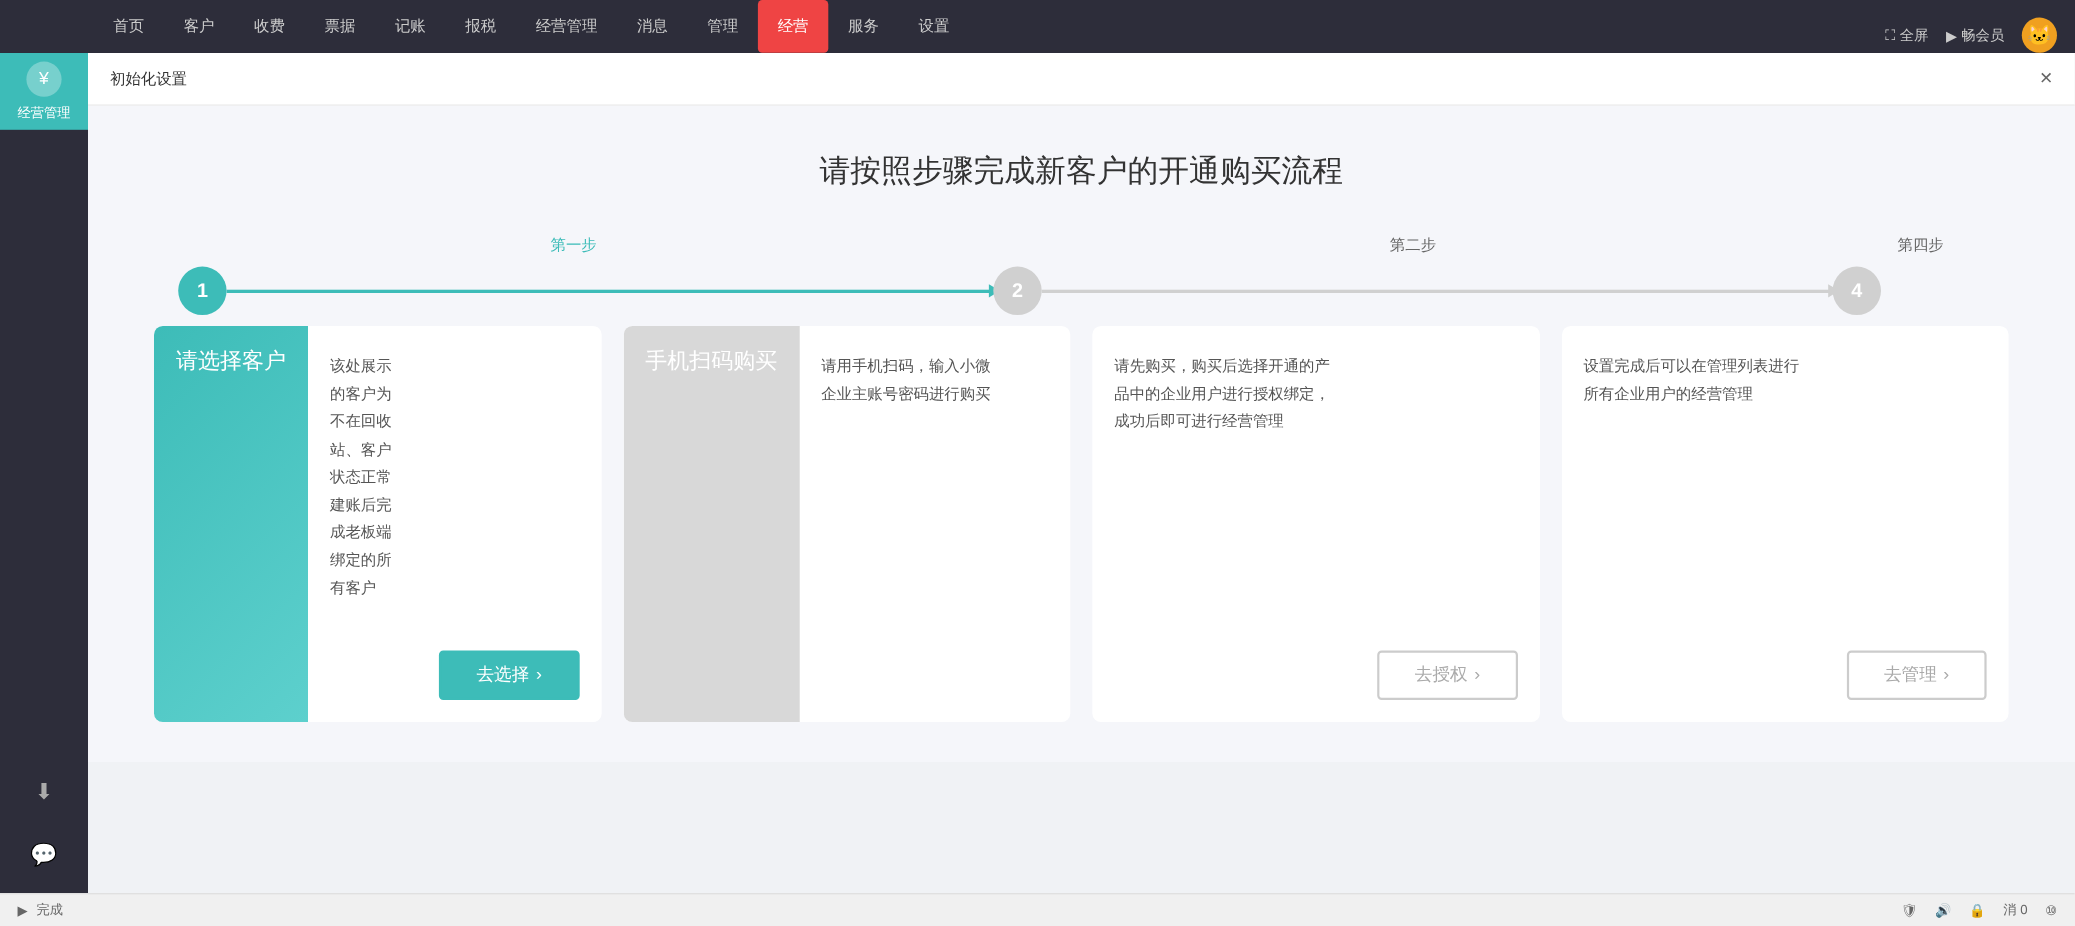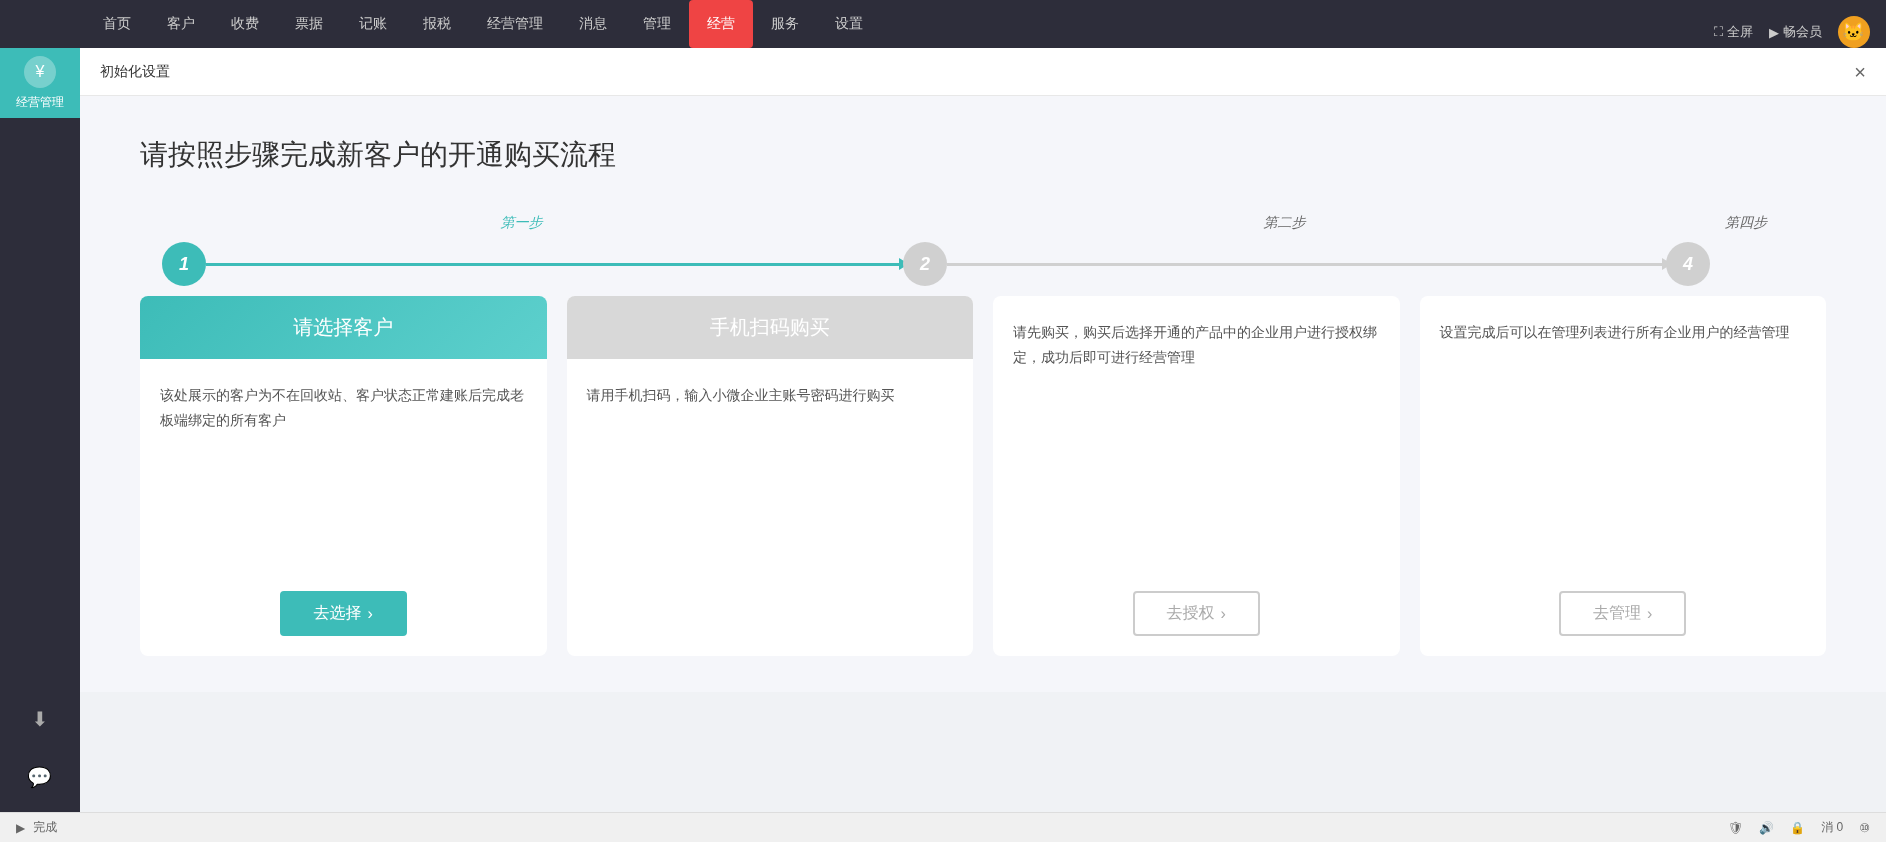--- a/index.html
+++ b/index.html
@@ -157,35 +157,34 @@
 
     
     .page-body {
       flex: 1;
       background: #f5f6fa;
       padding: 40px 60px;
       overflow-y: auto;
     }
 
     .page-title {
-      text-align: left;
+      text-align: center;
       font-size: 28px;
       font-weight: 500;
       color: #333;
       margin-bottom: 40px;
     }
 
     
     .steps-container {
       display: flex;
       align-items: flex-start;
       justify-content: space-between;
       margin-bottom: 0;
       position: relative;
-      font-style: italic;
     }
 
     .step-wrapper {
       flex: 1;
       display: flex;
       flex-direction: column;
       align-items: center;
       position: relative;
     }
 
@@ -246,21 +245,21 @@
       gap: 20px;
       margin-top: 10px;
     }
 
     .step-card {
       flex: 1;
       border-radius: 8px;
       background: #fff;
       overflow: hidden;
       display: flex;
-      flex-direction: column;
+      flex-direction: row;
       min-height: 360px;
     }
     .step-card.active .card-header { background: linear-gradient(135deg, #3dbcb8, #5dd0cd); }
     .step-card.inactive .card-header { background: #d8d8d8; }
 
     .card-header {
       padding: 18px 20px;
       text-align: center;
     }
     .card-header-title {

